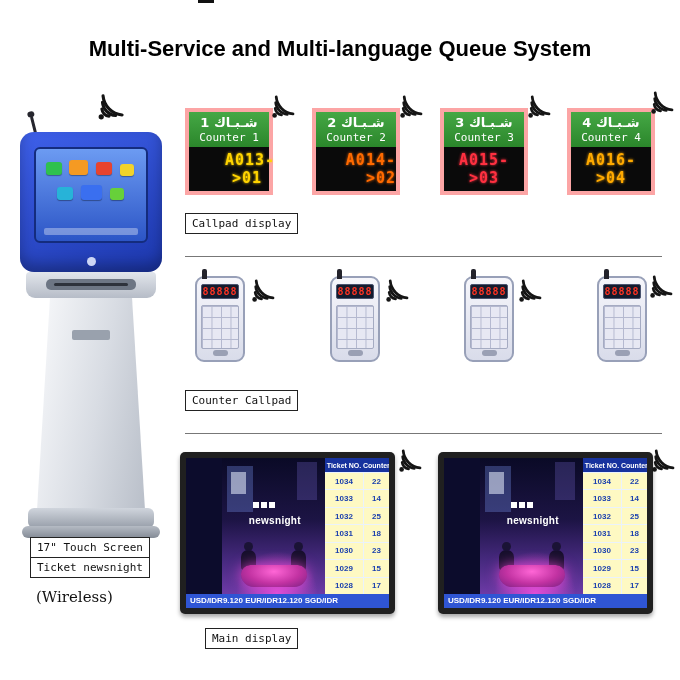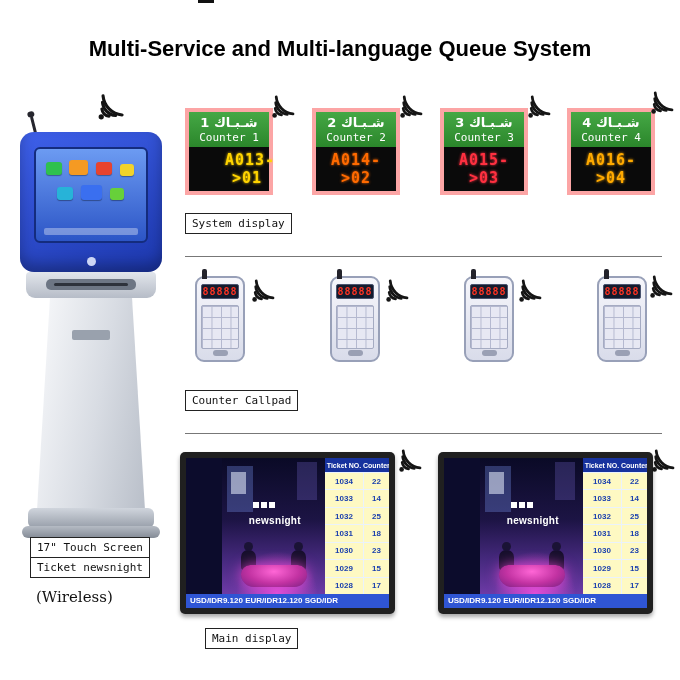--- a/index.html
+++ b/index.html
@@ -165,21 +165,21 @@
   </div>
   <svg class="wifi" style="left:270px;top:90px" width="30" height="30" viewBox="0 0 26 26">
       <use href="#wifi-sym"></use>
     </svg>
 
   <div class="cdisp" style="left:312px">
     <div class="cd-green">
       <div class="cd-ar" dir="ltr">شـبـاك 2</div>
       <div class="cd-en">Counter 2</div>
     </div>
-    <div class="cd-led" style="color: rgb(255, 106, 0);">A014-&gt;02</div>
+    <div class="cd-led" style="color: rgb(255, 106, 0); text-align: right;">A014-&gt;02</div>
   </div>
   <svg class="wifi" style="left:398px;top:90px" width="30" height="30" viewBox="0 0 26 26">
       <use href="#wifi-sym"></use>
     </svg>
 
   <div class="cdisp" style="left:440px">
     <div class="cd-green">
       <div class="cd-ar" dir="ltr">شـبـاك 3</div>
       <div class="cd-en">Counter 3</div>
     </div>
@@ -193,21 +193,21 @@
     <div class="cd-green">
       <div class="cd-ar" dir="ltr">شـبـاك 4</div>
       <div class="cd-en">Counter 4</div>
     </div>
     <div class="cd-led" style="color: rgb(255, 170, 0);">A016-&gt;04</div>
   </div>
   <svg class="wifi" style="left:649px;top:86px" width="30" height="30" viewBox="0 0 26 26">
       <use href="#wifi-sym"></use>
     </svg>
 
-  <div class="tagbox" style="left:185px;top:213px">System display</div>
+  <div class="tagbox" style="left:185px;top:213px">Callpad display</div>
   <div class="hline" style="left:185px;top:256px;width:477px"></div>
 
   <div class="callpad" style="left:195px">
     <div class="cp-ant"></div>
     <div class="cp-screen">88888</div>
     <div class="cp-keys"></div>
     <div class="cp-spk"></div>
   </div>
   <svg class="wifi" style="left:250px;top:274px" width="30" height="30" viewBox="0 0 26 26">
       <use href="#wifi-sym"></use>

